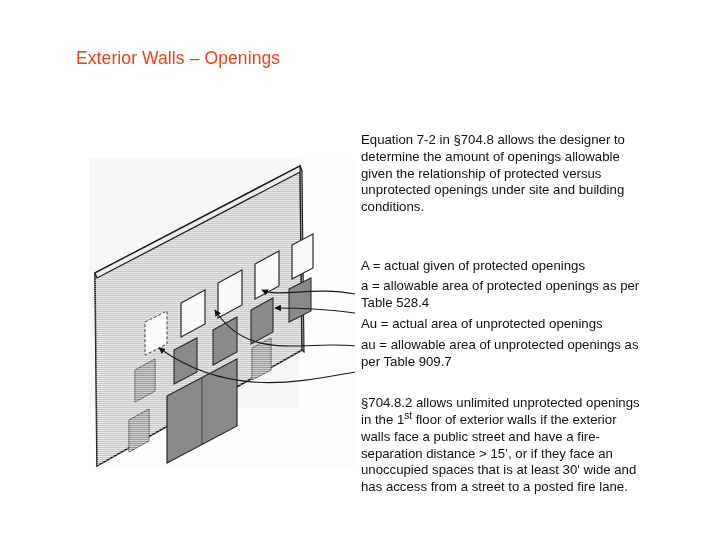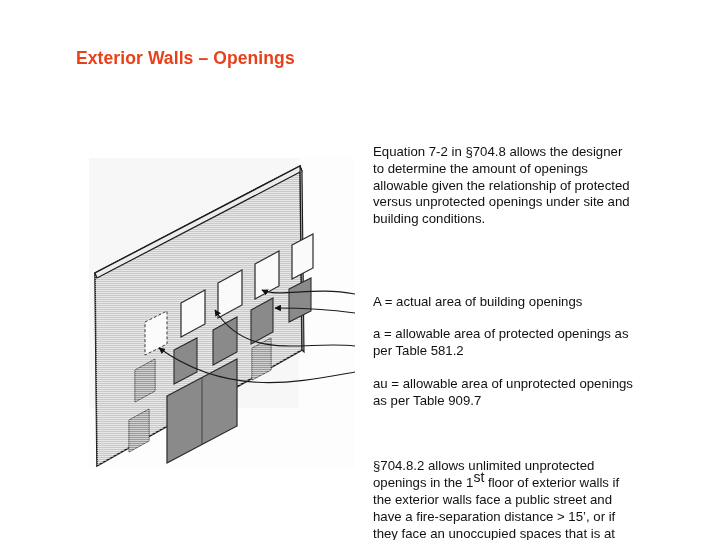--- a/index.html
+++ b/index.html
@@ -22,45 +22,45 @@
     background: #ffffff;
   }
 
   
   #slide-title {
     position: absolute;
     left: 76px;
     top: 48px;
     width: 560px;
     font-size: 17.5px;
-    font-weight: bold;
+    font-weight: normal;
     letter-spacing: 0.1px;
     color: #E8411A;
     line-height: 1.2;
     white-space: nowrap;
   }
 
   
   #body-text {
     position: absolute;
     left: 357px;
     top: 128px;
     width: 292px;
     font-size: 13.2px;
     line-height: 16.8px;
     color: #111111;
   }
   #body-text p {
-    margin: 16px;
+    margin: 4px;
   }
   #body-text .gap {
     height: 16.8px;
   }
   .sup {
-    font-size: 14px;
+    font-size: 10px;
     vertical-align: super;
     line-height: 0;
   }
 
   
   #figure {
     position: absolute;
     left: 89px;
     top: 158px;
     width: 266px;
@@ -136,20 +136,21 @@
         <path d="M266,188 C215,182 160,205 126,152" marker-end="url(#arrow)"></path>
         <path d="M266,214 C210,224 140,240 70,190" marker-end="url(#arrow)"></path>
       </g>
     </svg>
   </div>
 
   <div id="body-text">
     <p>Equation 7-2 in §704.8 allows the designer to determine the amount of openings allowable given the relationship of protected versus unprotected openings under site and building conditions.</p>
     <div class="gap"></div>
     <div class="gap"></div>
-    <p>A = actual area of building openings</p>
-    <p>a = allowable area of protected openings as per Table 581.2</p>
+    <p>A = actual given of protected openings</p>
+    <p>a = allowable area of protected openings as per Table 528.4</p>
+    <p>Au = actual area of unprotected openings</p>
     <p>au = allowable area of unprotected openings as per Table 909.7</p>
     <div class="gap"></div>
     <p><span>§704.8.2 allows unlimited unprotected openings in the 1</span><span class="sup">st</span><span> floor of exterior walls if the exterior walls face a public street and have a fire-separation distance &gt; 15’, or if they face an unoccupied spaces that is at least 30' wide and has access from a street to a posted fire lane.</span></p>
   </div>
 
 </div>
 
 </body></html>

